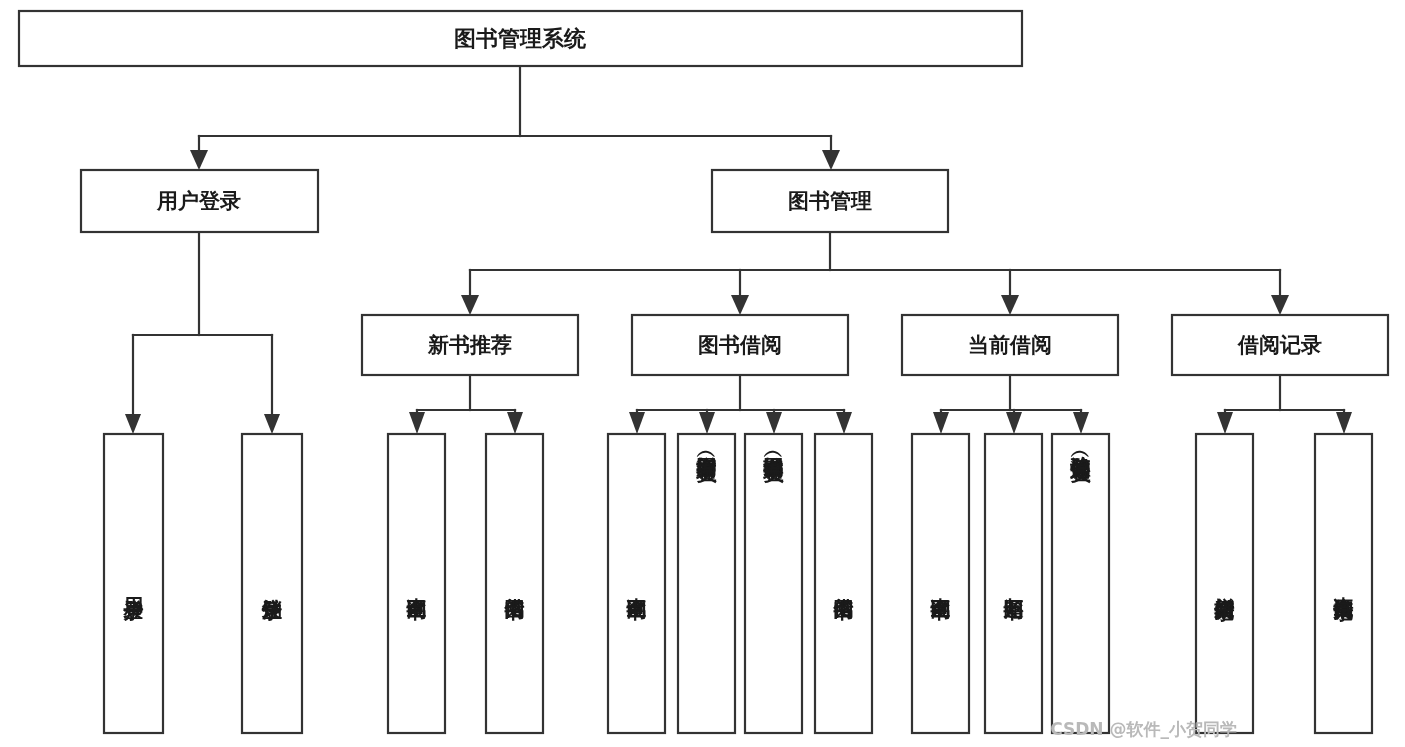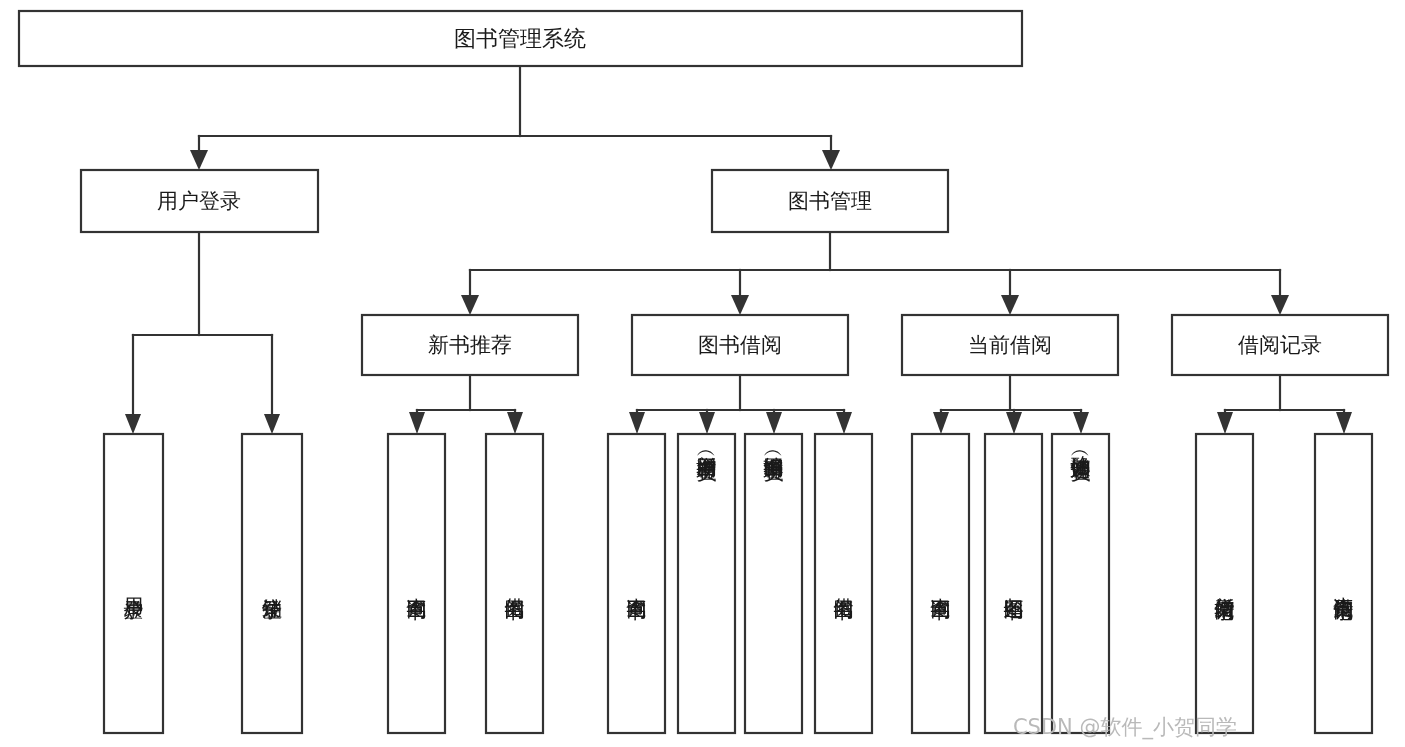--- a/index.html
+++ b/index.html
@@ -11,20 +11,21 @@
     width: 1405px;
     height: 747px;
     font-family: "DejaVu Sans", "Liberation Sans", sans-serif;
     overflow: hidden;
   }
   #diagram-root {
     position: relative;
     width: 1247px;
     height: 747px;
     background: #ffffff;
+    font-weight: bold;
   }
   svg#flow-svg {
     position: absolute;
     top: 0;
     left: 0;
     width: 1405px;
     height: 747px;
     display: block;
   }
   .node-box {
@@ -71,21 +72,21 @@
     writing-mode: vertical-rl;
     text-orientation: upright;
     white-space: nowrap;
     letter-spacing: 1px;
   }
   .watermark {
     position: absolute;
     right: 10px;
     bottom: 6px;
     font-family: "DejaVu Sans", "Liberation Sans", sans-serif;
-    font-size: 21px;
+    font-size: 17px;
     color: #b9b9b9;
     white-space: nowrap;
   }
 </style>
 </head>
 <body>
 
 <div id="diagram-root">
 
   <svg id="flow-svg" viewBox="0 0 1405 747">

